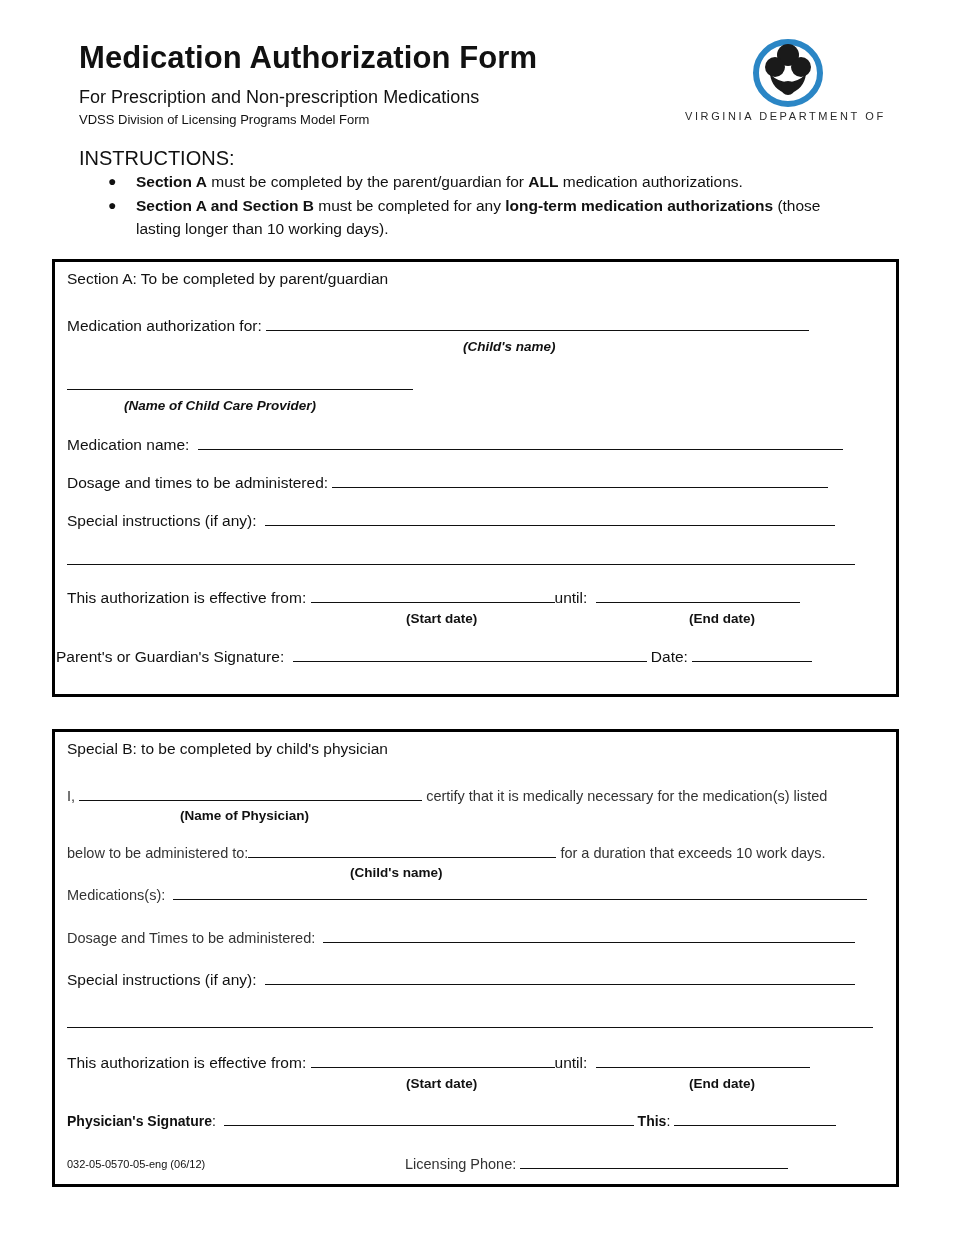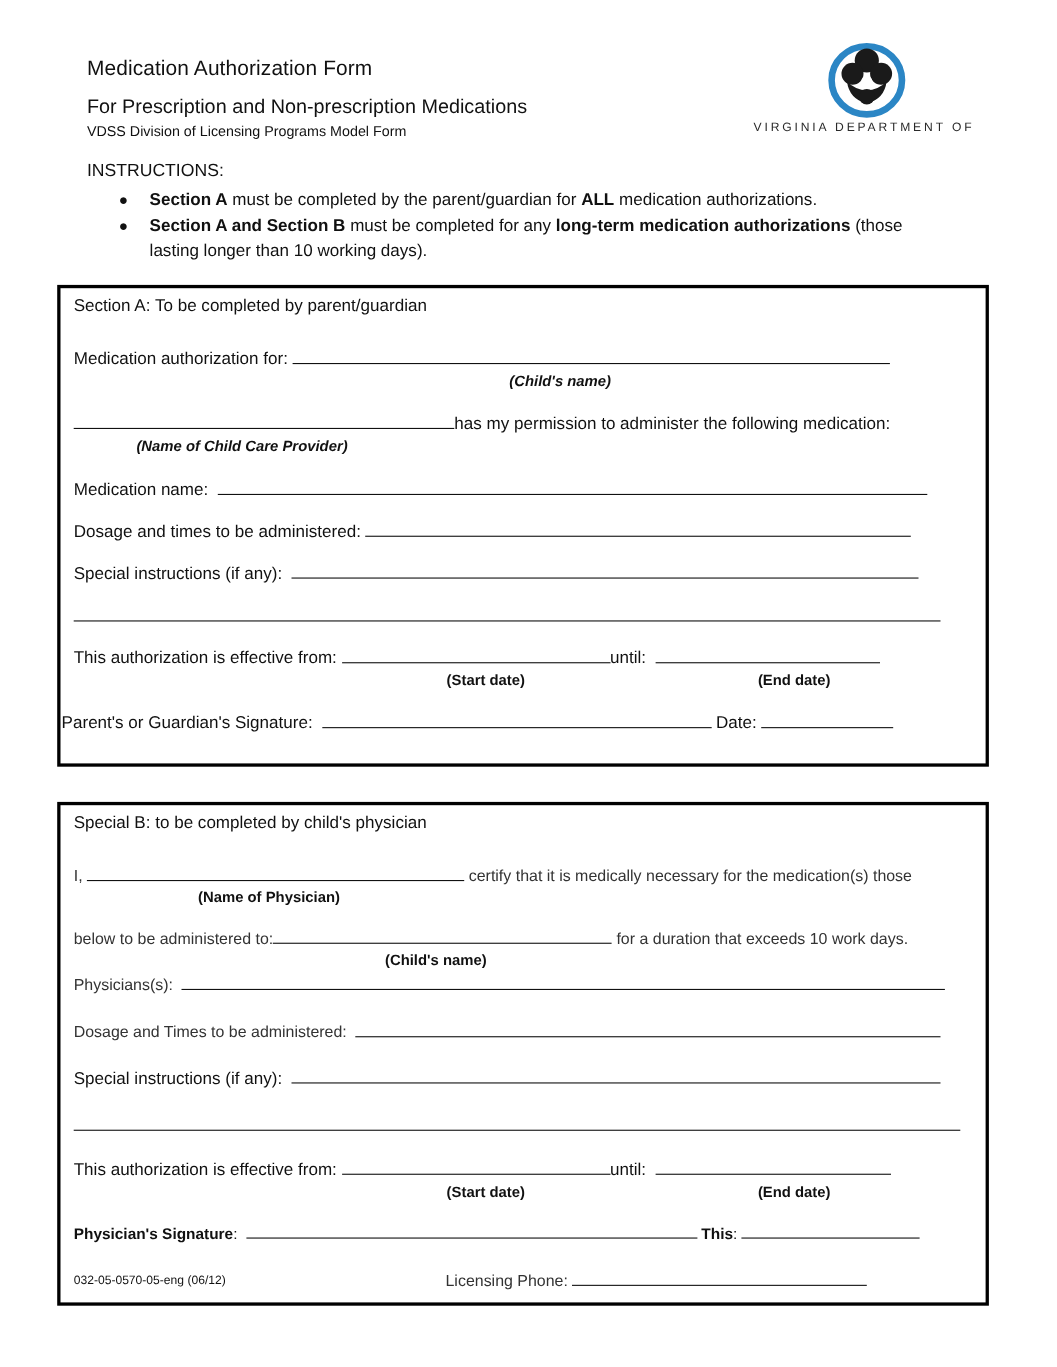--- a/index.html
+++ b/index.html
@@ -1,24 +1,24 @@
 <!DOCTYPE html>
 <html><head>
   <meta charset="utf-8">
   <style>
     html, body { margin:0; padding:0; background:#ffffff; }
     body { width:961px; height:1243px; position:relative; overflow:hidden; font-family:"Liberation Sans", sans-serif; color:#111; }
     .abs { position:absolute; white-space:nowrap; }
-    .title { left:79px; top:52px; font-size:19px; font-weight:normal; letter-spacing:0.1px; }
+    .title { left:79px; top:40px; font-size:31px; font-weight:bold; letter-spacing:0.1px; }
     .subtitle { left:79px; top:87px; font-size:18px; }
     .model { left:79px; top:112px; font-size:13px; }
     .logo { left:680px; top:38px; width:215px; height:112px; }
     .logo-va { position:absolute; left:5px; top:72px; font-size:11px; letter-spacing:2.6px; color:#2a2a2a; white-space:nowrap; }
     .logo-ss { position:absolute; left:4px; top:83px; font-family:"Liberation Serif", serif; font-size:24px; font-weight:bold; color:#1f6aa5; letter-spacing:-0.5px; white-space:nowrap; }
-    .instr-h { left:79px; top:147px; font-size:16px; }
+    .instr-h { left:79px; top:147px; font-size:20px; }
     .bullet { position:absolute; font-size:15.5px; line-height:23px; }
     .bullet .dot { position:absolute; left:-28px; top:0; font-size:14px; }
     .box { position:absolute; border:3px solid #000; box-sizing:border-box; }
     .boxA { left:52px; top:259px; width:847px; height:438px; }
     .boxB { left:52px; top:729px; width:847px; height:458px; }
     .line { position:absolute; font-size:15.5px; white-space:nowrap; }
     .light { color:#333; font-weight:300; }
     .blank { display:inline-block; border-bottom:1.3px solid #111; height:14px; vertical-align:baseline; }
     .cap { position:absolute; font-size:13.5px; font-weight:bold; white-space:nowrap; }
     .ital { font-style:italic; }
@@ -59,21 +59,21 @@
 <div class="box boxA"></div>
 <div class="line" style="left:67px;top:270px;">Section A:  To be completed by parent/guardian</div>
 
 <div class="line" style="left:67px;top:316px;">
   <span>Medication authorization for:</span>
   <span class="blank" style="width:543px;"></span>
 </div>
 <div class="cap ital" style="left:463px;top:339px;">(Child's name)</div>
 
 <div class="line" style="left:67px;top:375px;">
-  <span class="blank" style="width:346px;"></span><span>has my permission to administer the following medication:</span>
+  <span class="blank" style="width:346px;"></span>
 </div>
 <div class="cap ital" style="left:124px;top:398px;">(Name of Child Care Provider)</div>
 
 <div class="line" style="left:67px;top:435px;">
   <span>Medication name:</span>
   <span class="blank" style="width:645px;margin-left:4px;"></span>
 </div>
 
 <div class="line" style="left:67px;top:473px;">
   <span>Dosage and times to be administered:</span>
@@ -102,32 +102,32 @@
   <span>Date:</span>
   <span class="blank" style="width:120px;"></span>
 </div>
 
 <div class="box boxB"></div>
 <div class="line" style="left:67px;top:740px;">Special B: to be completed by child's physician</div>
 
 <div class="line light" style="left:67px;top:786px;font-size:14.5px;">
   <span>I,</span>
   <span class="blank" style="width:343px;"></span>
-  <span>certify that it is medically necessary for the medication(s) those</span>
+  <span>certify that it is medically necessary for the medication(s) listed</span>
 </div>
 <div class="cap" style="left:180px;top:808px;">(Name of Physician)</div>
 
 <div class="line light" style="left:67px;top:843px;font-size:14.5px;">
   <span>below to be administered to:</span><span class="blank" style="width:308px;"></span>
   <span>for a duration that exceeds 10 work days.</span>
 </div>
 <div class="cap" style="left:350px;top:865px;">(Child's name)</div>
 
 <div class="line light" style="left:67px;top:885px;font-size:14.5px;">
-  <span>Physicians(s):</span>
+  <span>Medications(s):</span>
   <span class="blank" style="width:694px;margin-left:4px;"></span>
 </div>
 
 <div class="line light" style="left:67px;top:928px;font-size:14.5px;">
   <span>Dosage and Times to be administered:</span>
   <span class="blank" style="width:532px;margin-left:4px;"></span>
 </div>
 
 <div class="line" style="left:67px;top:970px;">
   <span>Special instructions (if any):</span>

